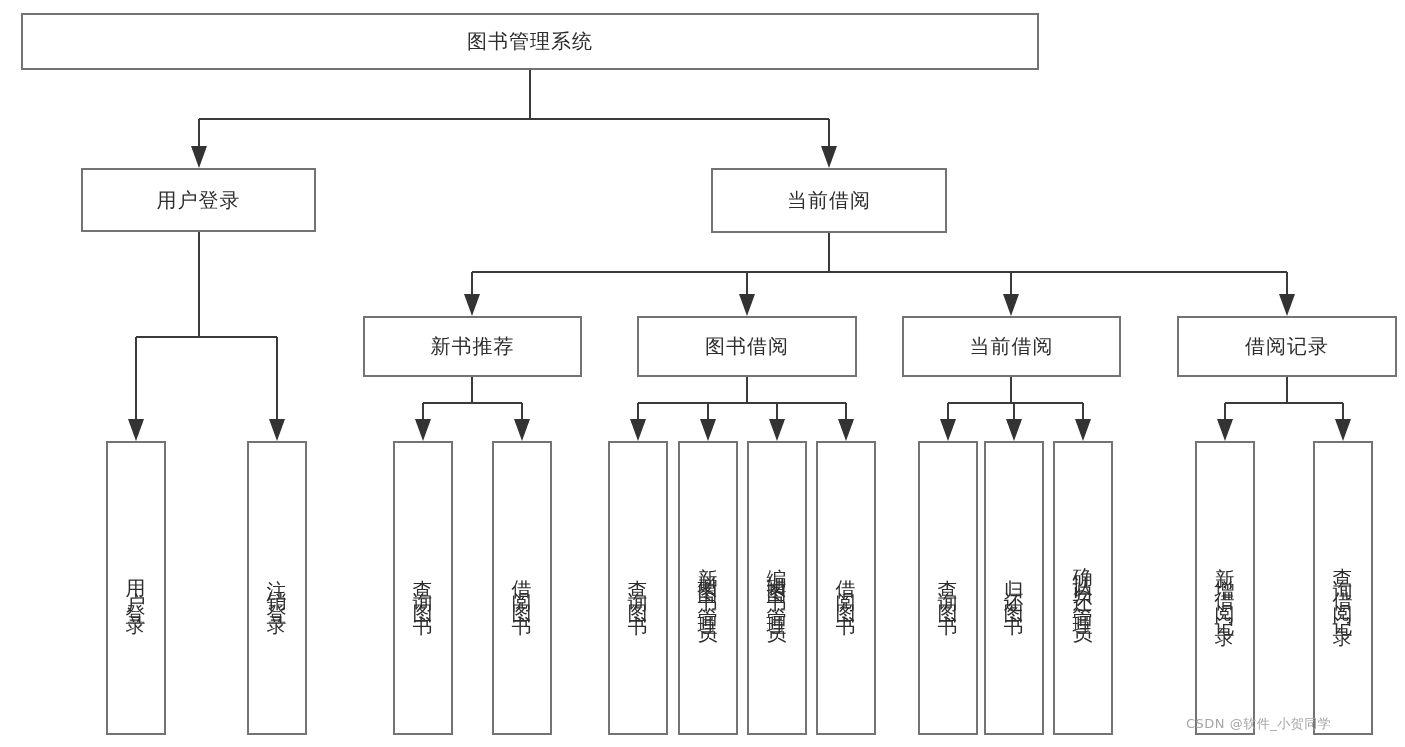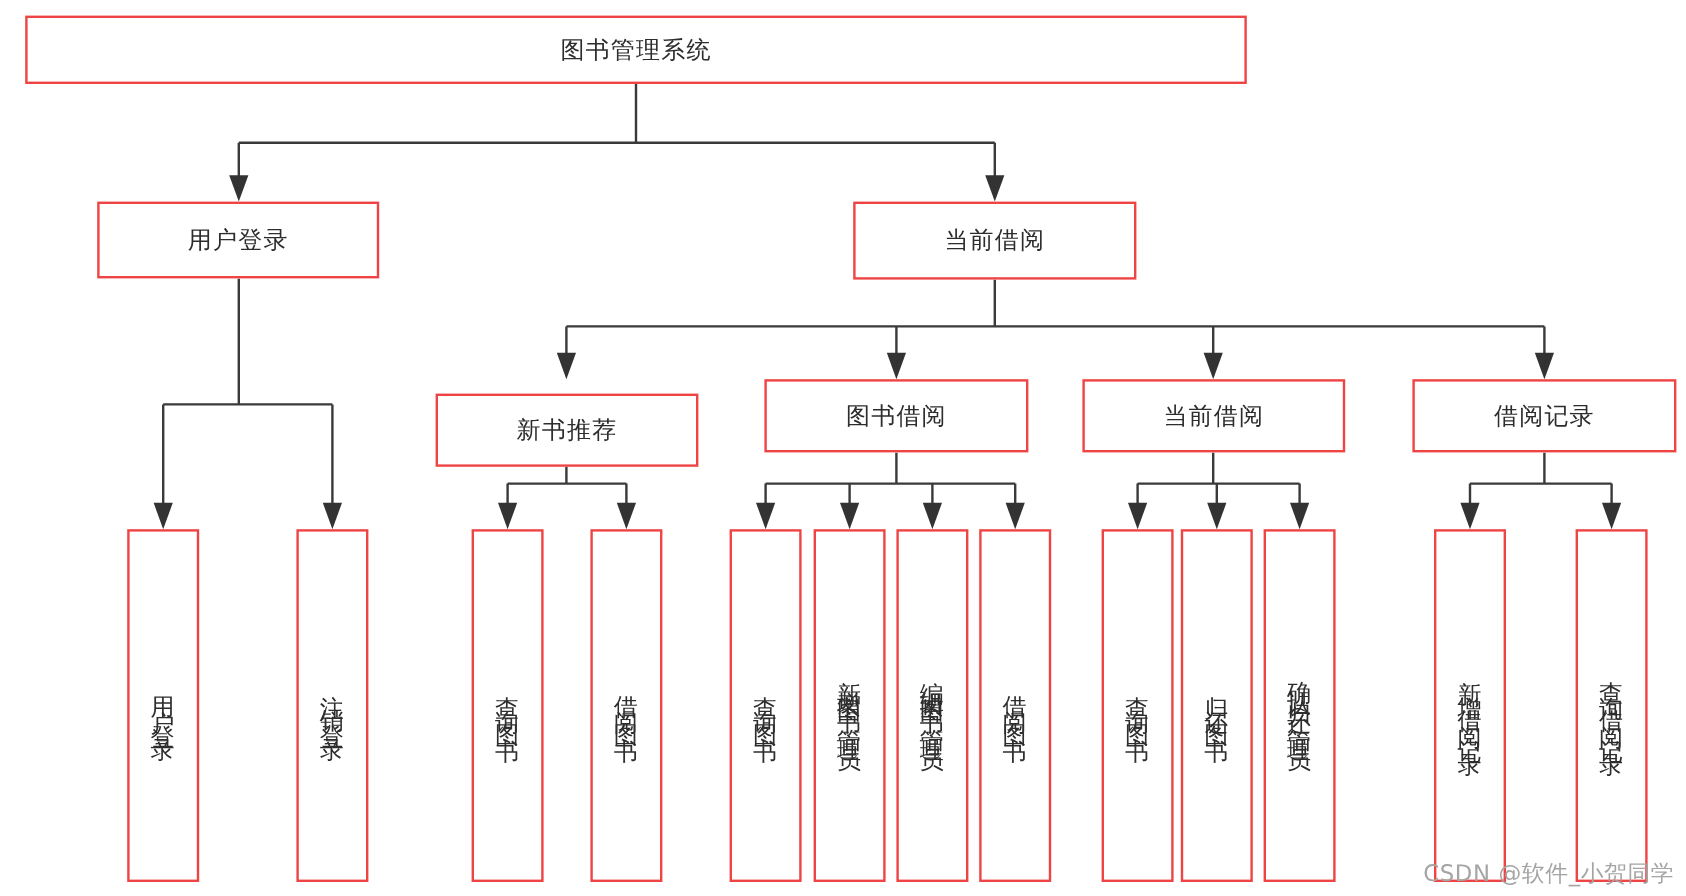--- a/index.html
+++ b/index.html
@@ -7,39 +7,39 @@
     position:relative;
     width:1405px;height:747px;
     background:#ffffff;
     font-family:"DejaVu Sans","Liberation Sans",sans-serif;
     overflow:hidden;
   }
   .wires{position:absolute;left:0;top:0;width:1405px;height:747px;}
   .node{
     position:absolute;
     box-sizing:border-box;
-    border:2px solid #ef4444;
+    border:2px solid #737373;
     background:#ffffff;
     display:flex;align-items:center;justify-content:center;
     color:#2d2d2d;
     font-size:20px;
     letter-spacing:1px;
     z-index:2;
   }
   .leaf{
     writing-mode:vertical-rl;
     letter-spacing:12px;
     line-height:60px;
     text-align:center;
   }
   .leaf.long{letter-spacing:8px;}
   .watermark{
     position:absolute;
     left:1186px;top:715px;
-    font-size:19px;
+    font-size:13px;
     color:#a5a5a5;
     white-space:nowrap;
     z-index:4;
     letter-spacing:0.5px;
   }
 </style>
 </head>
 <body>
 
 <div class="canvas">
@@ -85,21 +85,21 @@
       <polygon points="1217,419 1233,419 1225,441"></polygon>
       <polygon points="1335,419 1351,419 1343,441"></polygon>
     </g>
   </svg>
 
   <div class="node" style="left:21px;top:13px;width:1018px;height:57px;">图书管理系统</div>
 
   <div class="node" style="left:81px;top:168px;width:235px;height:64px;">用户登录</div>
   <div class="node" style="left:711px;top:168px;width:236px;height:65px;">当前借阅</div>
 
-  <div class="node" style="left:363px;top:316px;width:219px;height:61px;margin-top:12px;">新书推荐</div>
+  <div class="node" style="left:363px;top:316px;width:219px;height:61px;">新书推荐</div>
   <div class="node" style="left:637px;top:316px;width:220px;height:61px;">图书借阅</div>
   <div class="node" style="left:902px;top:316px;width:219px;height:61px;">当前借阅</div>
   <div class="node" style="left:1177px;top:316px;width:220px;height:61px;text-align:right;">借阅记录</div>
 
   <div class="node leaf" style="left:106px;top:441px;width:60px;height:294px;">用户登录</div>
   <div class="node leaf" style="left:247px;top:441px;width:60px;height:294px;">注销登录</div>
 
   <div class="node leaf" style="left:393px;top:441px;width:60px;height:294px;">查询图书</div>
   <div class="node leaf" style="left:492px;top:441px;width:60px;height:294px;">借阅图书</div>
 

